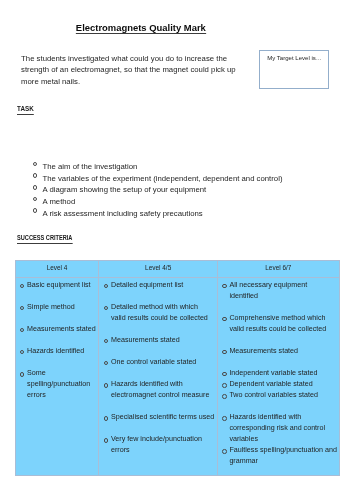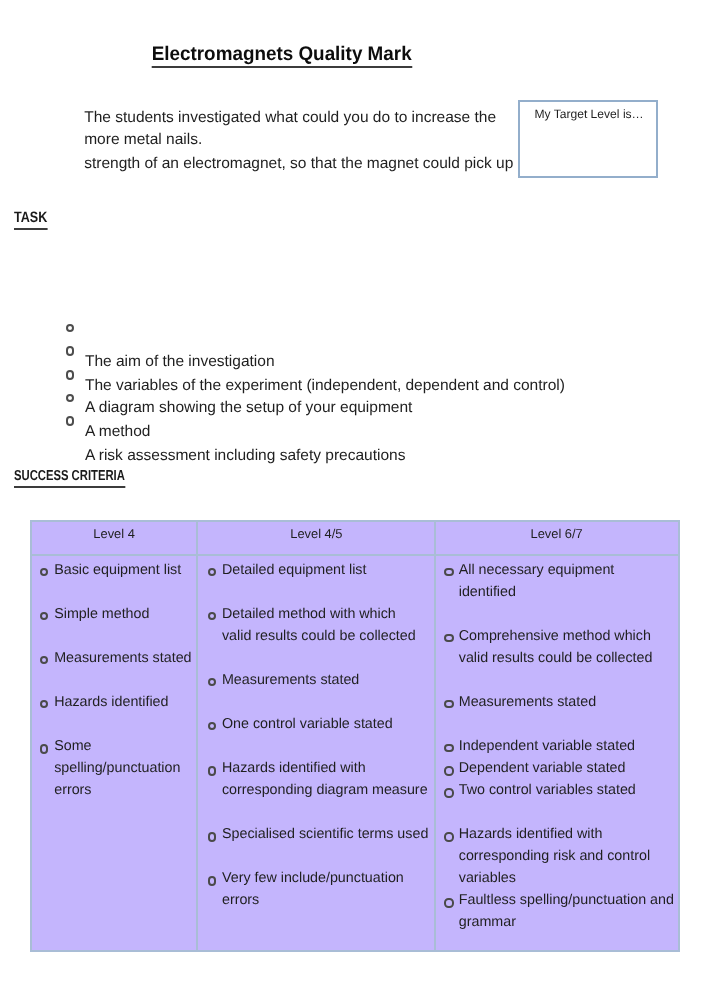--- a/index.html
+++ b/index.html
@@ -12,75 +12,75 @@
         filter:opacity(1);}
 
   
   .title{position:absolute;left:0;top:21.5px;width:282px;text-align:center;
          font-size:9.85px;line-height:11px;font-weight:bold;color:#0d0d0d;}
   .title .t{display:inline-block;transform:scaleX(0.958);transform-origin:center;
             border-bottom:1.05px solid #3c3c3c;padding-bottom:0.9px;}
 
   
   .intro{position:absolute;left:21.1px;top:53.2px;
-         font-size:7.76px;line-height:11.25px;color:#1f1f1f;white-space:nowrap;margin-left:21px;}
+         font-size:7.76px;line-height:11.25px;color:#1f1f1f;white-space:nowrap;}
 
   
   .tbox{position:absolute;left:258.6px;top:50.4px;width:70.2px;height:38.6px;
         border:0.95px solid #93aecb;box-sizing:border-box;}
   .tbox .tlab{position:absolute;left:7.6px;top:1.6px;font-size:6.05px;line-height:11px;
               white-space:nowrap;color:#1f1f1f;}
 
   
-  .sect{position:absolute;left:7px;font-weight:bold;color:#1a1a1a;}
+  .sect{position:absolute;left:17px;font-weight:bold;color:#1a1a1a;}
   .sect .t{display:inline-block;transform-origin:left top;
            border-bottom:0.9px solid #3c3c3c;padding-bottom:0.2px;}
   .h-task{top:104.3px;font-size:7.5px;line-height:9.6px;}
   .h-task .t{transform:scaleX(0.840);}
   .h-sc{top:233.3px;font-size:7.2px;line-height:9.3px;}
   .h-sc .t{transform:scaleX(0.784);}
 
   
   .taskbody{position:absolute;left:21.1px;top:115.1px;
             font-size:7.76px;line-height:11.3px;color:#1f1f1f;white-space:nowrap;}
   .leadin{position:absolute;left:21.1px;top:141.0px;font-size:7.76px;line-height:11.25px;
           white-space:nowrap;color:#1f1f1f;}
 
   
   .blist{position:absolute;left:32.9px;top:157.2px;}
   .blist .row{position:relative;height:11.6px;font-size:7.76px;line-height:11.6px;
               white-space:nowrap;color:#1f1f1f;}
   .blist .bl{position:absolute;left:0;top:4.6px;width:2.6px;height:2.6px;
              border:0.78px solid #4d4d4d;border-radius:50%;box-sizing:content-box;}
-  .blist .bt{position:absolute;left:9.6px;top:18px;}
+  .blist .bt{position:absolute;left:9.6px;top:4px;}
 
   
   table.sc{position:absolute;left:14.6px;top:259.6px;width:324.2px;
            border-collapse:collapse;table-layout:fixed;}
-  table.sc td{border:0.85px solid #a9bdd6;padding:0;vertical-align:top;background:#c4b5fd;}
+  table.sc td{border:0.85px solid #a9bdd6;padding:0;vertical-align:top;background:#7dd3fc;}
   table.sc td.hd{height:17.9px;text-align:center;vertical-align:top;padding:2.3px 0 0 0;box-sizing:border-box;}
   table.sc .hdt{font-size:6.45px;line-height:9px;color:#1f1f1f;}
   table.sc td.body{padding:1.3px 1px 7.6px 0;}
   .ci{position:relative;font-size:7.15px;line-height:11.02px;color:#1f1f1f;}
   .ci .bl{position:absolute;left:4.2px;top:3.9px;width:2.5px;height:2.5px;
           border:0.8px solid #4a4a4a;border-radius:50%;box-sizing:content-box;}
   .ci .bt{display:block;margin-left:11.5px;white-space:nowrap;}
   .ci.sp{margin-top:11.08px;}
 </style>
 </head>
 <body>
 
 <div class="page">
 
   <div class="title"><span class="t">Electromagnets Quality Mark</span></div>
 
   <div class="intro" id="intro">
       <div>The students investigated what could you do to increase the</div>
+      <div>strength of an electromagnet, so that the magnet could pick up</div>
       <div>more metal nails.</div>
-      <div>strength of an electromagnet, so that the magnet could pick up</div>
     </div>
 
   <div class="tbox">
     <div class="tlab">My Target Level is…</div>
   </div>
 
   <div class="sect h-task"><span class="t">TASK</span></div>
 
 
 
@@ -166,21 +166,21 @@
               <span class="bl"></span>
               <span class="bt">Measurements stated</span>
             </div>
             <div class="ci sp">
               <span class="bl"></span>
               <span class="bt">One control variable stated</span>
             </div>
             <div class="ci sp">
               <span class="bl"></span>
               <span class="bt">Hazards identified with</span>
-              <span class="bt">corresponding diagram measure</span>
+              <span class="bt">electromagnet control measure</span>
             </div>
             <div class="ci sp">
               <span class="bl"></span>
               <span class="bt">Specialised scientific terms used</span>
             </div>
             <div class="ci sp">
               <span class="bl"></span>
               <span class="bt">Very few include/punctuation</span>
               <span class="bt">errors</span>
             </div>

